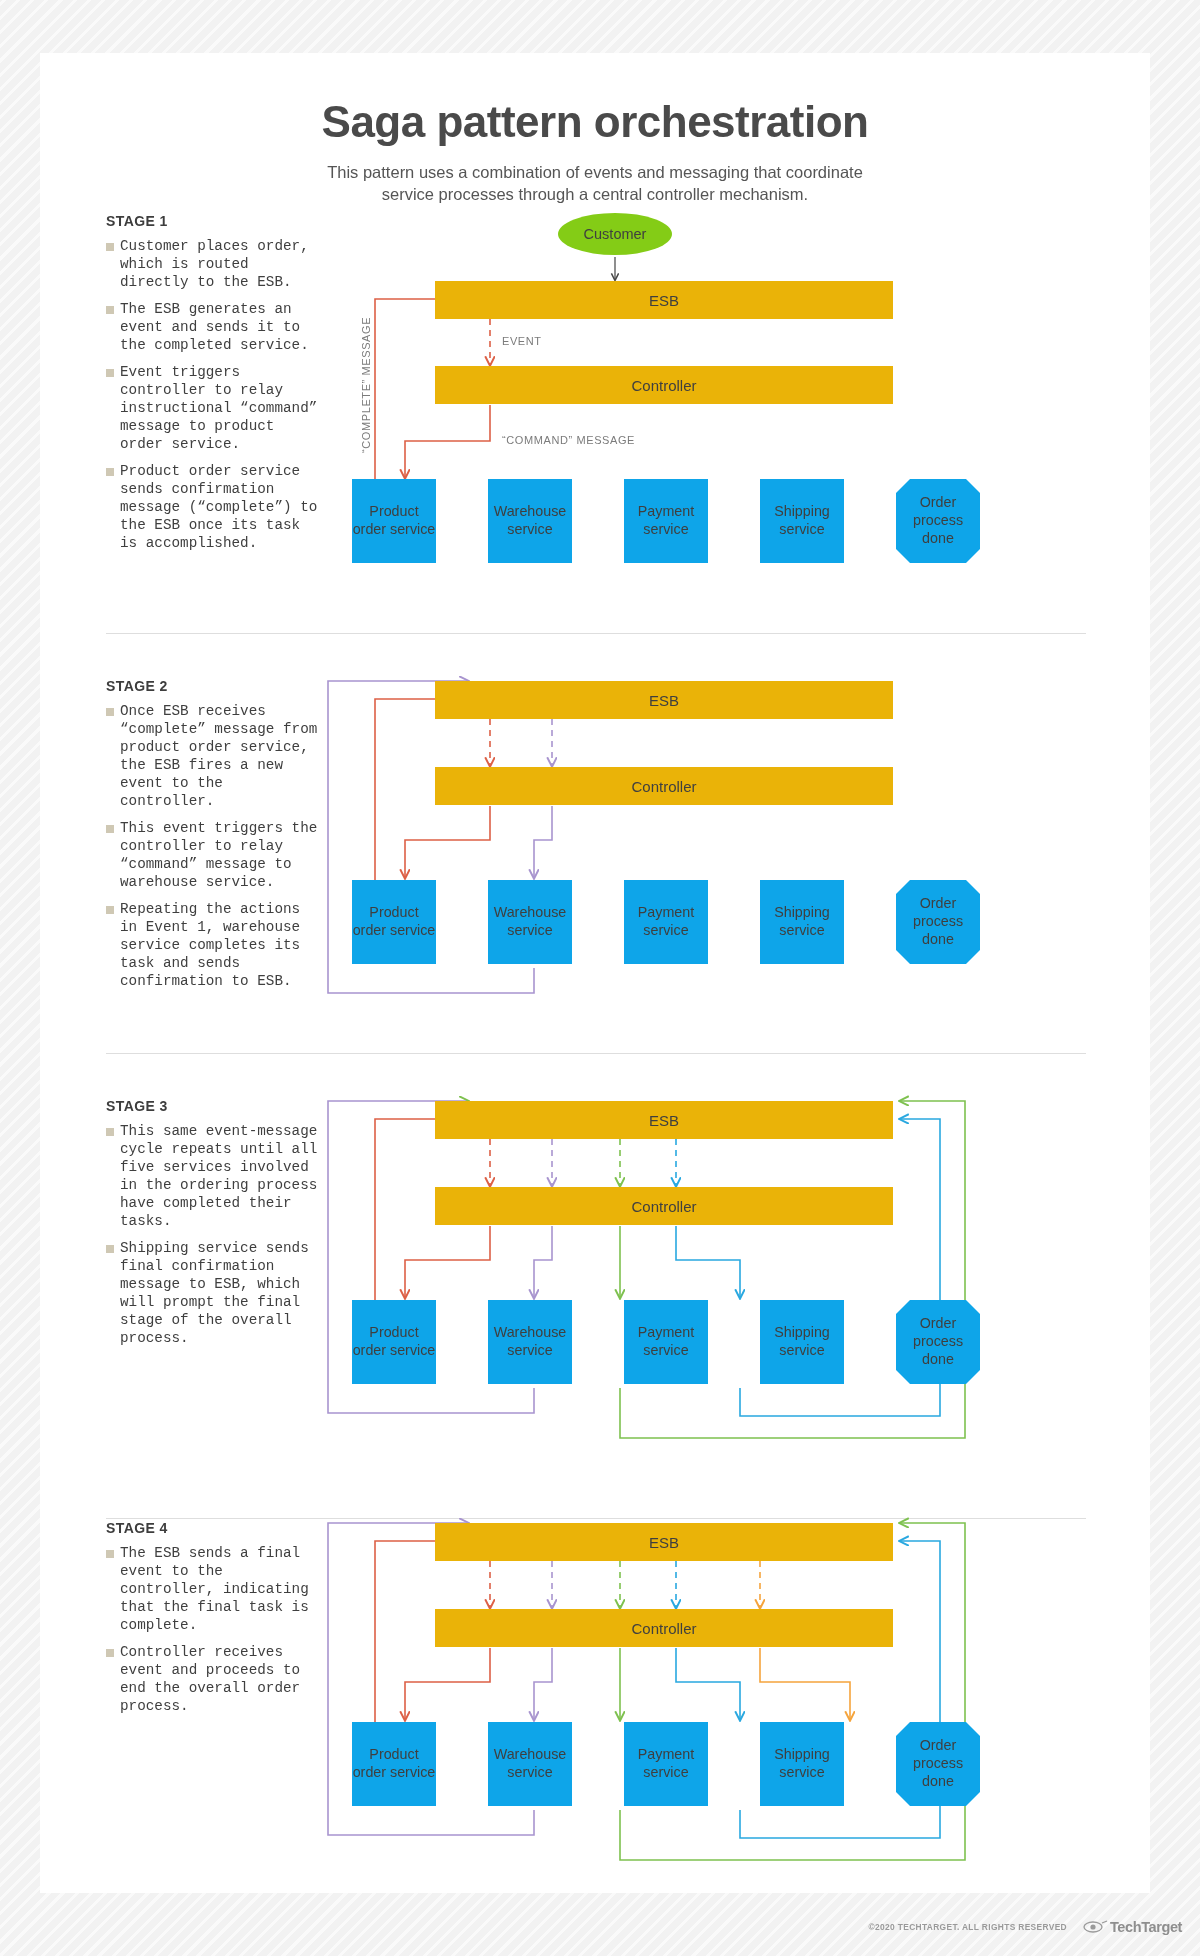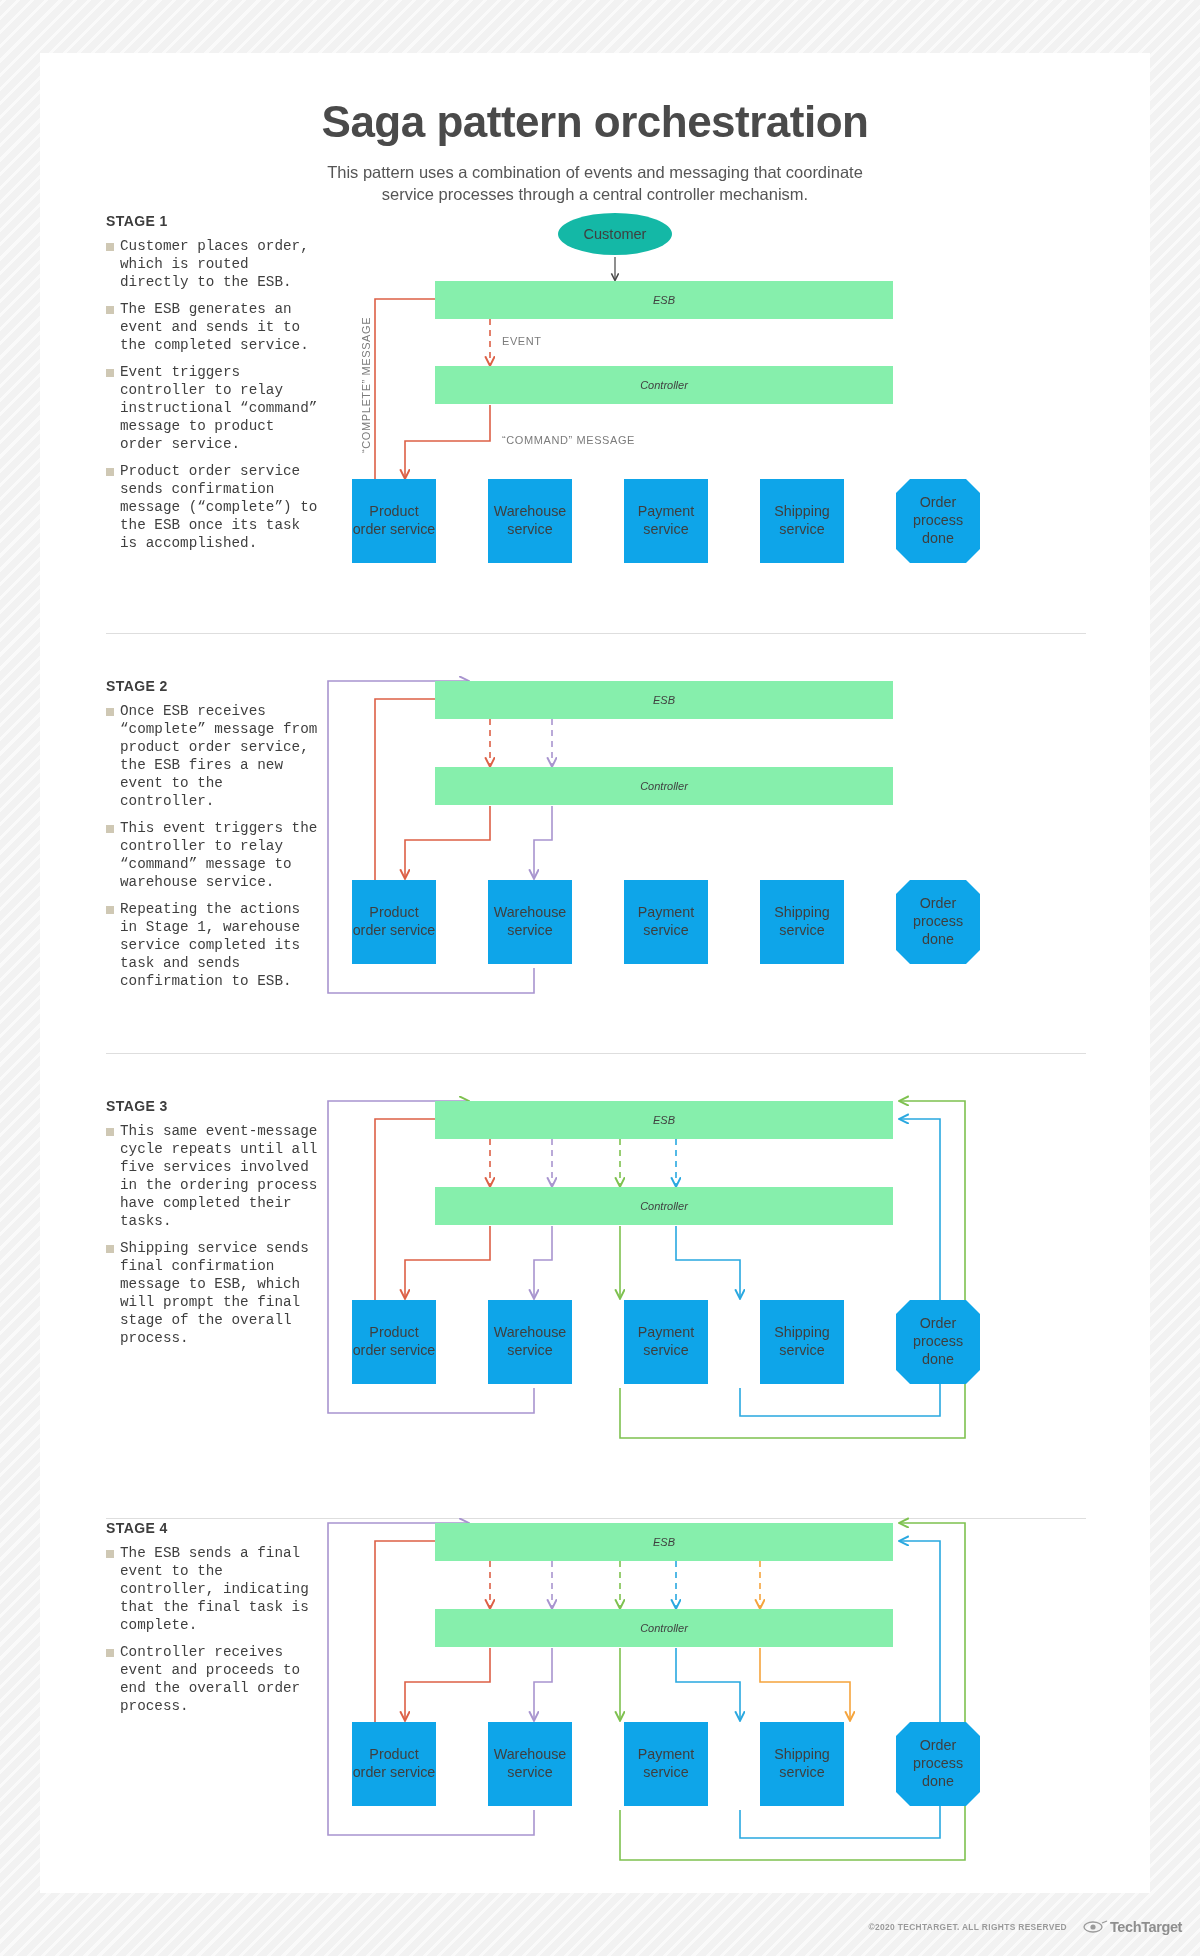--- a/index.html
+++ b/index.html
@@ -86,27 +86,26 @@
     position: absolute;
     left: 280px;
     top: 0;
     width: 830px;
     height: 330px;
   }
 
   
   .bar {
     position: absolute;
-    background: #86efac;
+    background: #eab308;
     display: flex;
     align-items: center;
     justify-content: center;
-    font-size: 11px;
+    font-size: 15px;
     color: #3f3f3f;
-    font-style: italic;
   }
   .svc {
     position: absolute;
     background: #0ea5e9;
     display: flex;
     align-items: center;
     justify-content: center;
     text-align: center;
     font-size: 14.3px;
     line-height: 1.25;
@@ -114,21 +113,21 @@
     width: 84px;
     height: 84px;
   }
   .svc.done {
     clip-path: polygon(14px 0, calc(100% - 14px) 0, 100% 14px, 100% calc(100% - 14px),
                        calc(100% - 14px) 100%, 14px 100%, 0 calc(100% - 14px), 0 14px);
   }
   .customer {
     position: absolute;
     width: 114px; height: 42px;
-    background: #14b8a6;
+    background: #84cc16;
     border-radius: 50%;
     display: flex; align-items: center; justify-content: center;
     font-size: 14.5px; color: #3f3f3f;
   }
 
   .edge-label {
     position: absolute;
     font-size: 11px;
     letter-spacing: 0.6px;
     color: #7b7b7b;
@@ -250,21 +249,21 @@
       <div class="bullet">
         <div class="bullet-mark"></div>
         <div class="bullet-text">Once ESB receives “complete” message from product order service, the ESB fires a new event to the controller.</div>
       </div>
       <div class="bullet">
         <div class="bullet-mark"></div>
         <div class="bullet-text">This event triggers the controller to relay “command” message to warehouse service.</div>
       </div>
       <div class="bullet">
         <div class="bullet-mark"></div>
-        <div class="bullet-text">Repeating the actions in Stage 1, warehouse service completed its task and sends confirmation to ESB.</div>
+        <div class="bullet-text">Repeating the actions in Event 1, warehouse service completes its task and sends confirmation to ESB.</div>
       </div>
     </div>
 
     <div class="diagram">
       <svg class="wires" width="830" height="330">
         <defs>
           <marker id="s2-ar-red" markerWidth="7" markerHeight="7" refX="5.5" refY="3" orient="auto">
             <path d="M0,0 L6,3 L0,6" fill="none" stroke="#dd6046" stroke-width="1.2"></path>
           </marker>
           <marker id="s2-ar-pur" markerWidth="7" markerHeight="7" refX="5.5" refY="3" orient="auto">

